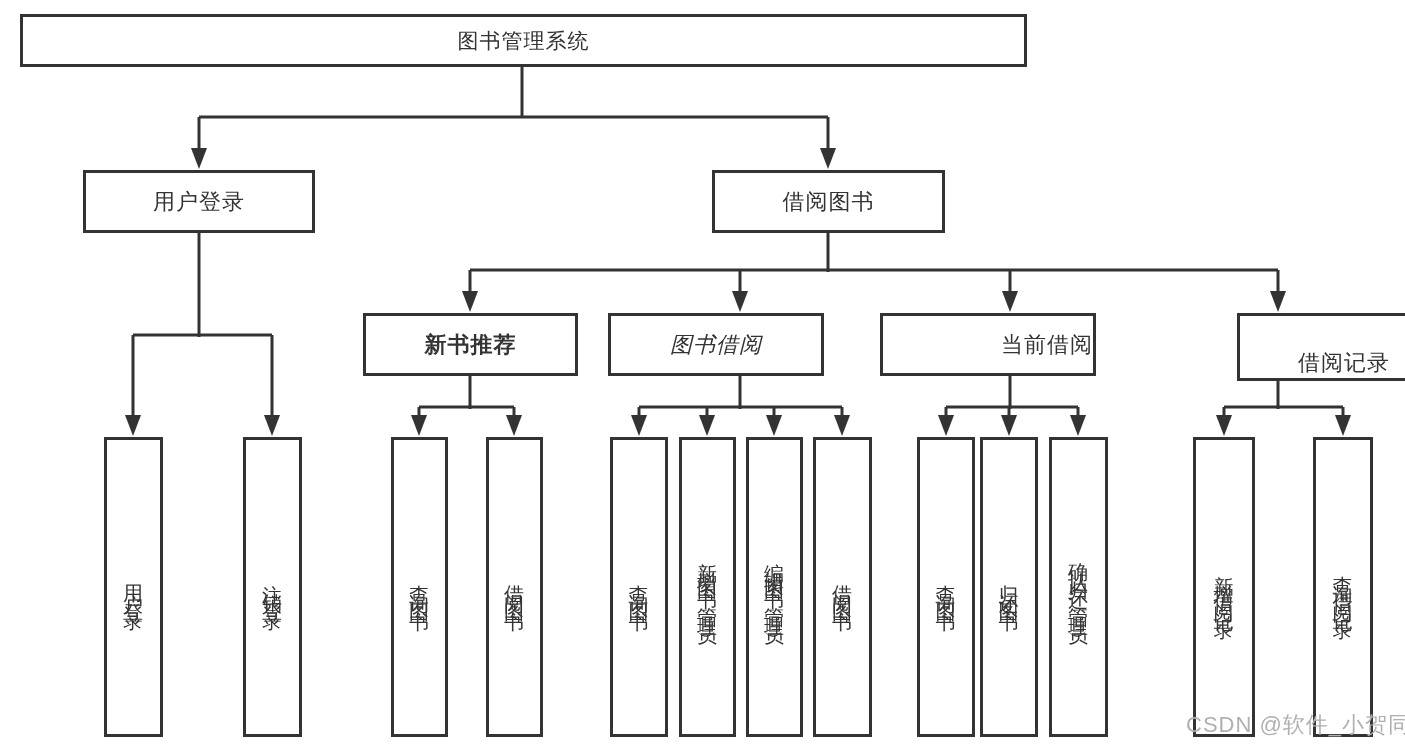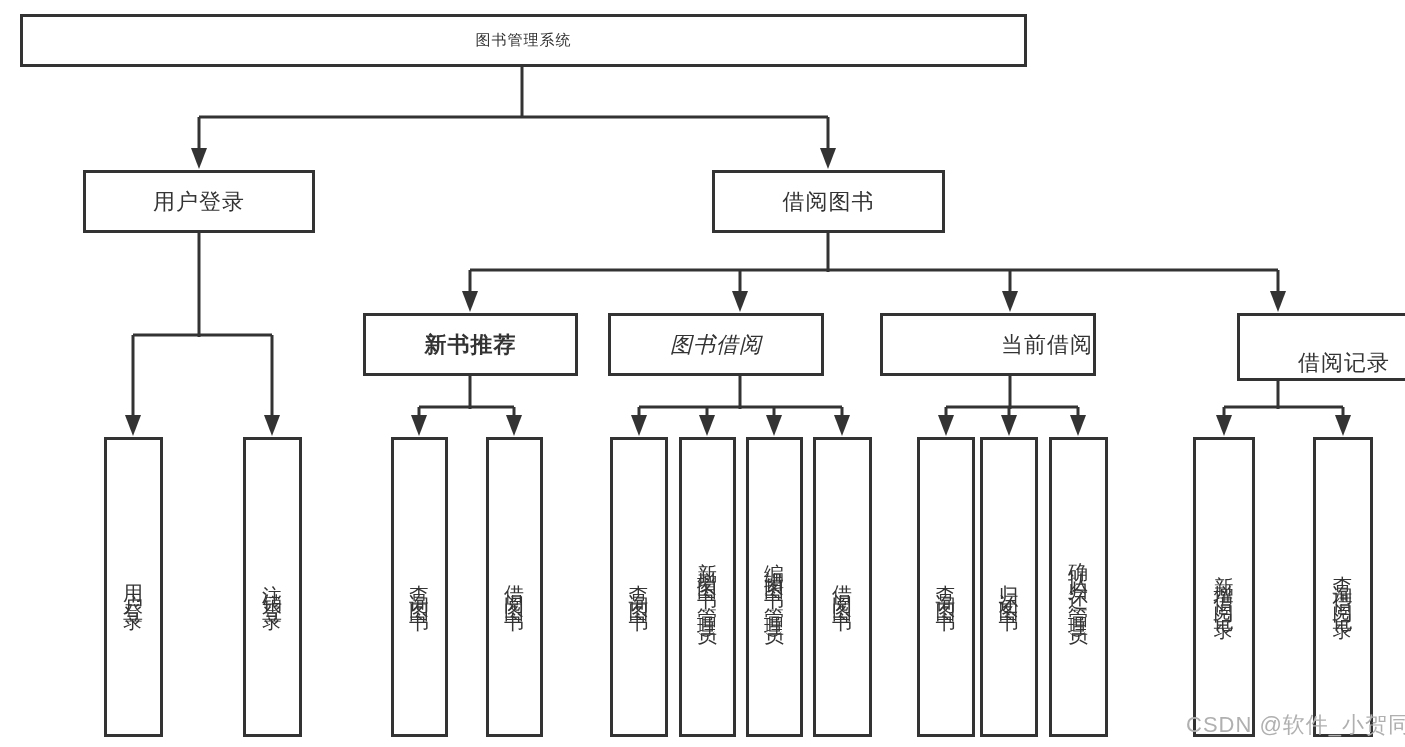--- a/index.html
+++ b/index.html
@@ -39,21 +39,21 @@
     align-items: center;
     justify-content: center;
     color: #333333;
   }
   .hbox .lbl {
     font-size: 22px;
     letter-spacing: 1px;
     white-space: nowrap;
   }
   .root .lbl {
-    font-size: 15px;
+    font-size: 21px;
   }
   .vbox .lbl {
     writing-mode: vertical-rl;
     text-orientation: mixed;
     font-size: 20px;
     letter-spacing: 9px;
     line-height: 1;
   }
   .watermark {
     position: absolute;

